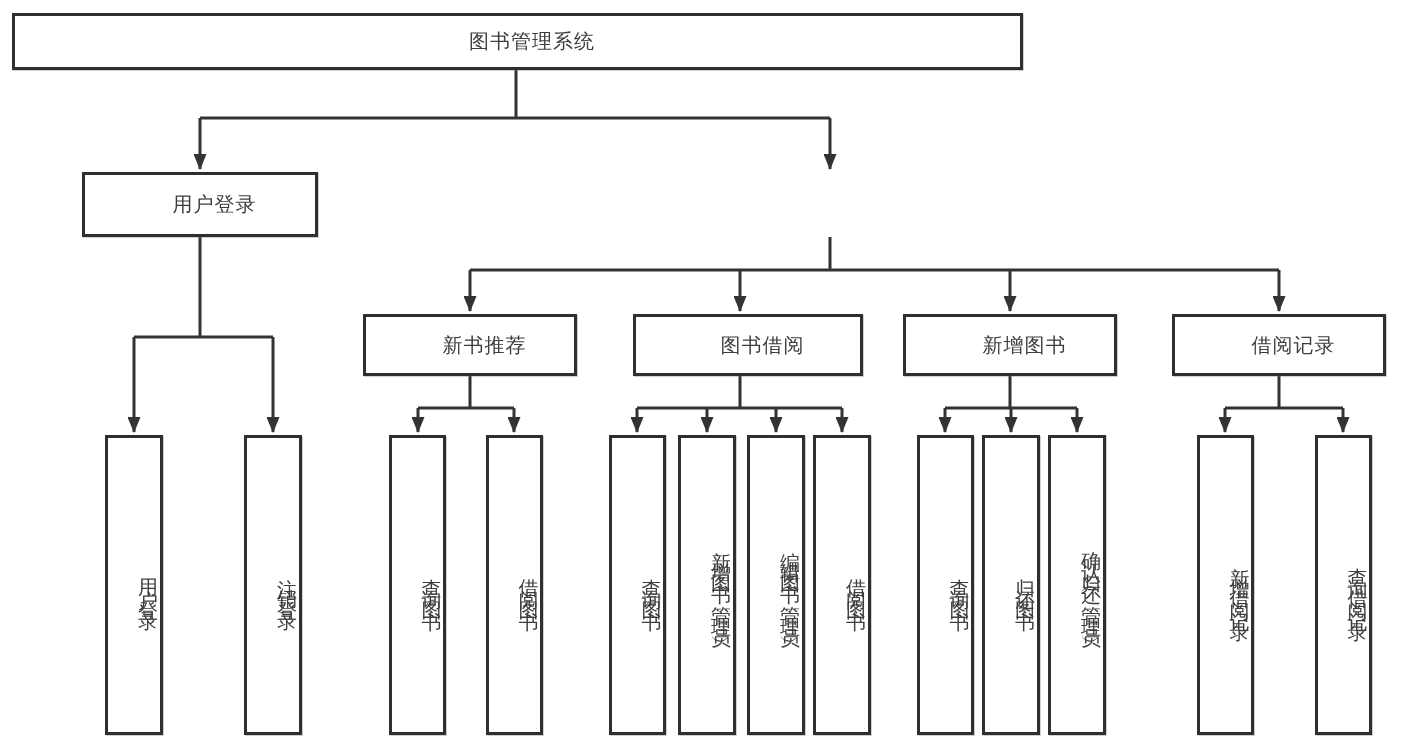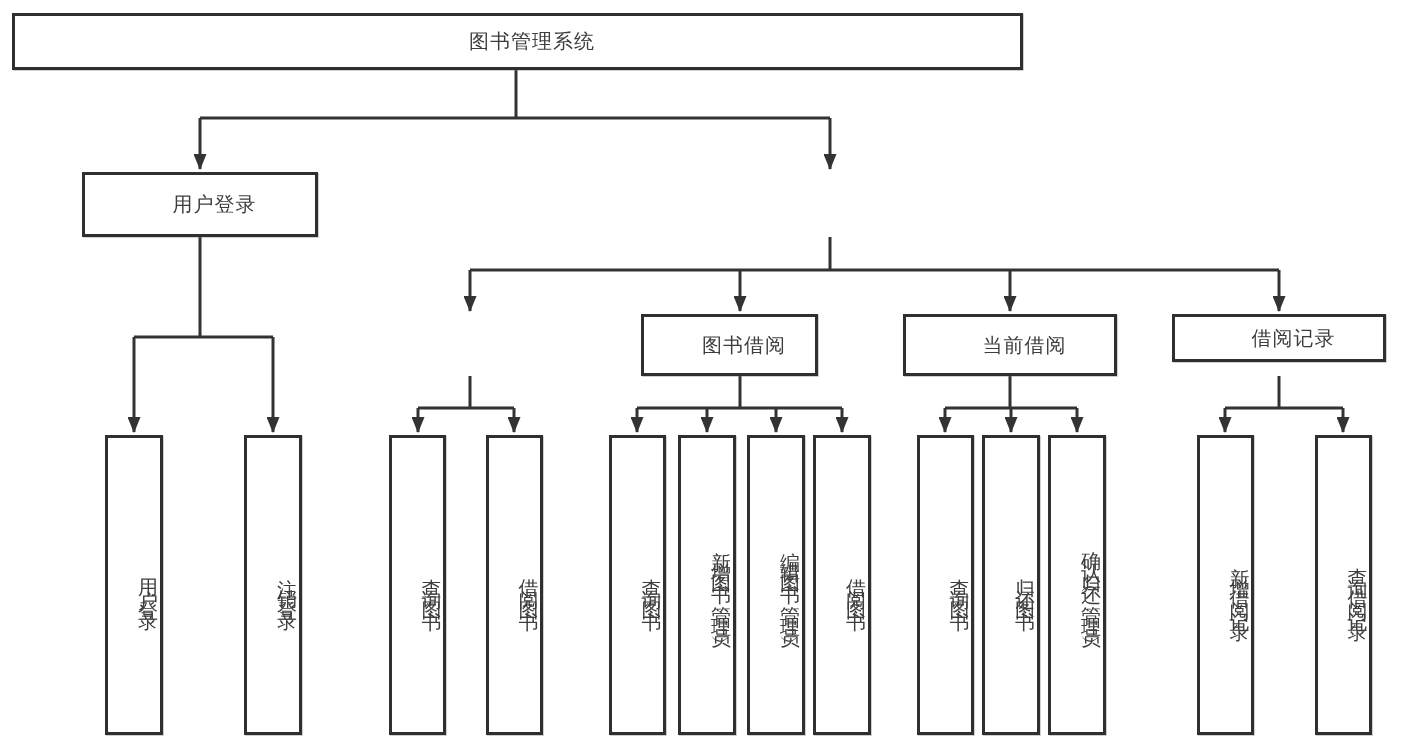--- a/index.html
+++ b/index.html
@@ -104,27 +104,30 @@
   </svg>
 
   <div class="node h" style="left:12px; top:13px; width:1011px; height:57px;">
     <span>图书管理系统</span>
   </div>
 
   <div class="node h" style="left:82px; top:172px; width:236px; height:65px;">
     <span>用户登录</span>
   </div>
 
-  <div class="node h" style="left:633px; top:314px; width:177px; height:62px;margin-left:8px;">
+  <div class="node h" style="left:363px; top:314px; width:214px; height:62px;">
+    <span>新书推荐</span>
+  </div>
+  <div class="node h" style="left:633px; top:314px; width:230px; height:62px;">
     <span>图书借阅</span>
   </div>
   <div class="node h" style="left:903px; top:314px; width:214px; height:62px;">
-    <span>当前借阅</span>
+    <span>新增图书</span>
   </div>
-  <div class="node h" style="left:1172px; top:314px; width:214px; height:48px;">
+  <div class="node h" style="left:1172px; top:314px; width:214px; height:62px;">
     <span>借阅记录</span>
   </div>
 
   <div class="node v" style="left:105px; top:435px; width:58px; height:300px;">
     <span>用户登录</span>
   </div>
   <div class="node v" style="left:244px; top:435px; width:58px; height:300px;">
     <span>注销登录</span>
   </div>
 

